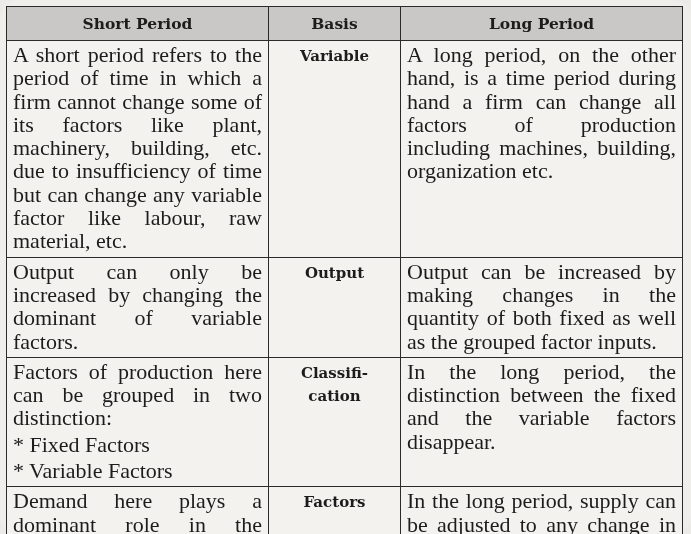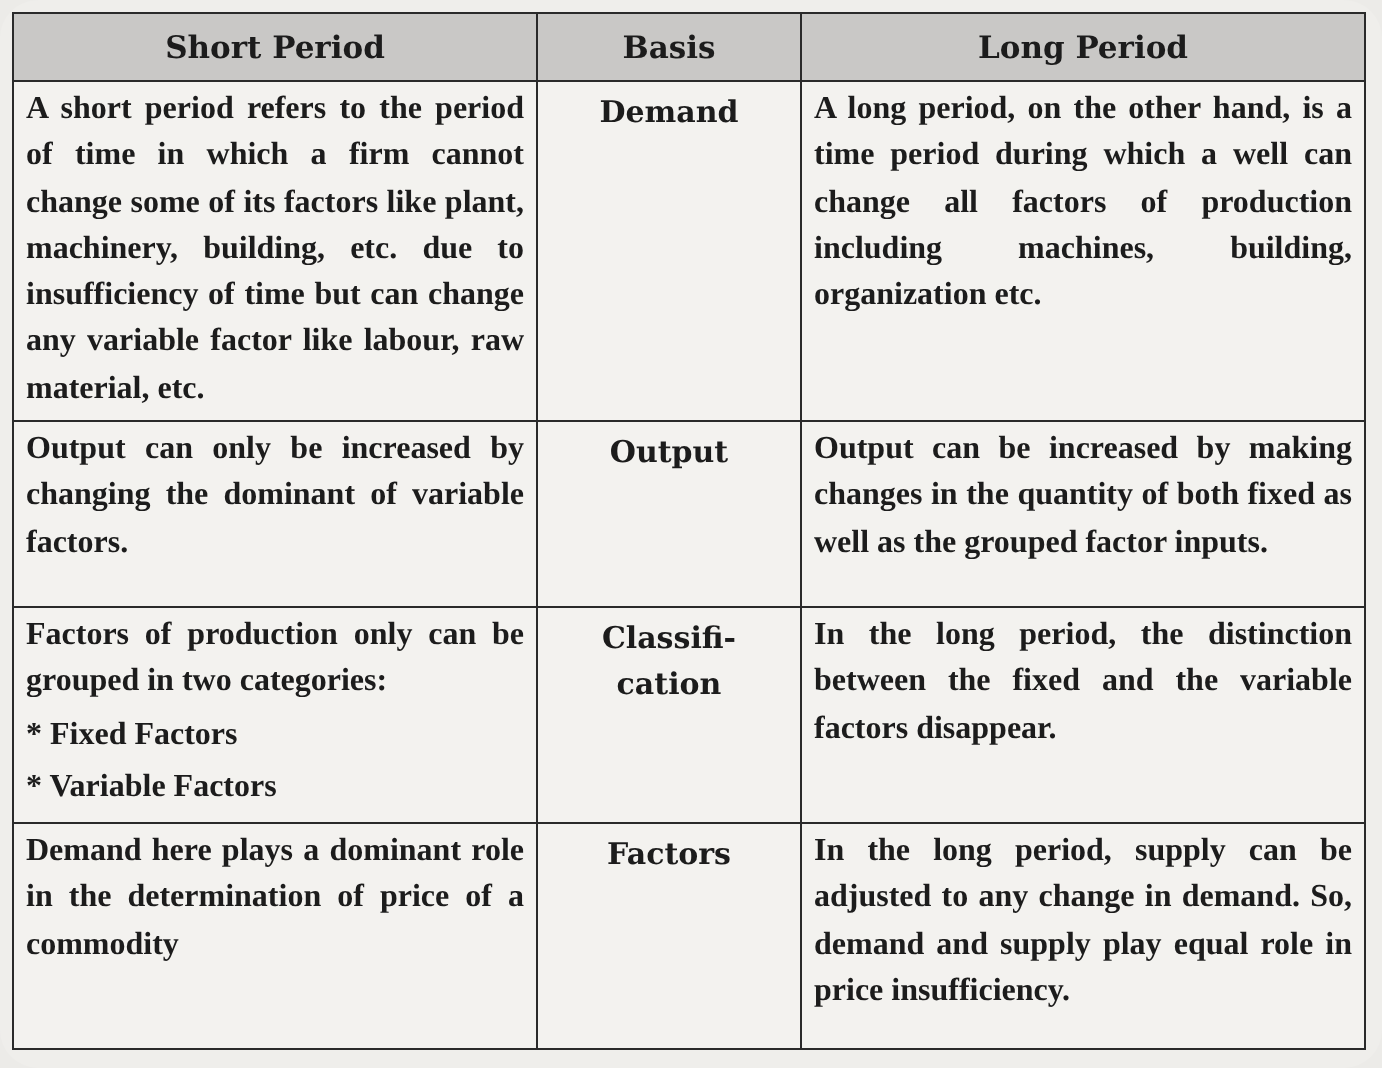--- a/index.html
+++ b/index.html
@@ -43,26 +43,25 @@
       font-weight: bold;
       font-size: 15.5px;
       text-align: center;
       vertical-align: middle;
     }
     col.c1 { width: 262px; }
     col.c2 { width: 132px; }
     col.c3 { width: 282px; }
     .txt {
       font-family: "Liberation Serif", "DejaVu Serif", serif;
-      font-size: 16px;
+      font-size: 22px;
       line-height: 23.3px;
       text-align: justify;
       text-align-last: left;
       padding: 2px 6px 4px 6px;
-      font-weight: bold;
     }
     .basis {
       font-family: "DejaVu Serif", serif;
       font-weight: bold;
       font-size: 15px;
       text-align: center;
       line-height: 23px;
       padding-top: 4px;
     }
     .basis span { display: block; }
@@ -89,44 +88,44 @@
         <th>Long Period</th>
       </tr>
     </thead>
     <tbody>
       <tr class="r1">
         <td>
           <div class="txt">A short period refers to the period of time in which a firm cannot change some of its factors like plant, machinery, building, etc. due to insufficiency of time but can change any variable factor like labour, raw material, etc.</div>
         </td>
         <td>
           <div class="basis">
-              <span>Demand</span>
+              <span>Variable</span>
             </div>
         </td>
         <td>
-          <div class="txt">A long period, on the other hand, is a time period during which a well can change all factors of production including machines, building, organization etc.</div>
+          <div class="txt">A long period, on the other hand, is a time period during hand a firm can change all factors of production including machines, building, organization etc.</div>
         </td>
       </tr>
       <tr class="r2">
         <td>
           <div class="txt">Output can only be increased by changing the dominant of variable factors.</div>
         </td>
         <td>
           <div class="basis">
               <span>Output</span>
             </div>
         </td>
         <td>
           <div class="txt">Output can be increased by making changes in the quantity of both fixed as well as the grouped factor inputs.</div>
         </td>
       </tr>
       <tr class="r3">
         <td>
           <div class="txt">
-            <span>Factors of production only can be grouped in two categories:</span>
+            <span>Factors of production here can be grouped in two distinction:</span>
             <span class="bullet">* Fixed Factors</span>
             <span class="bullet">* Variable Factors</span>
           </div>
         </td>
         <td>
           <div class="basis">
             <span>Classifi-</span>
             <span>cation</span>
           </div>
         </td>

